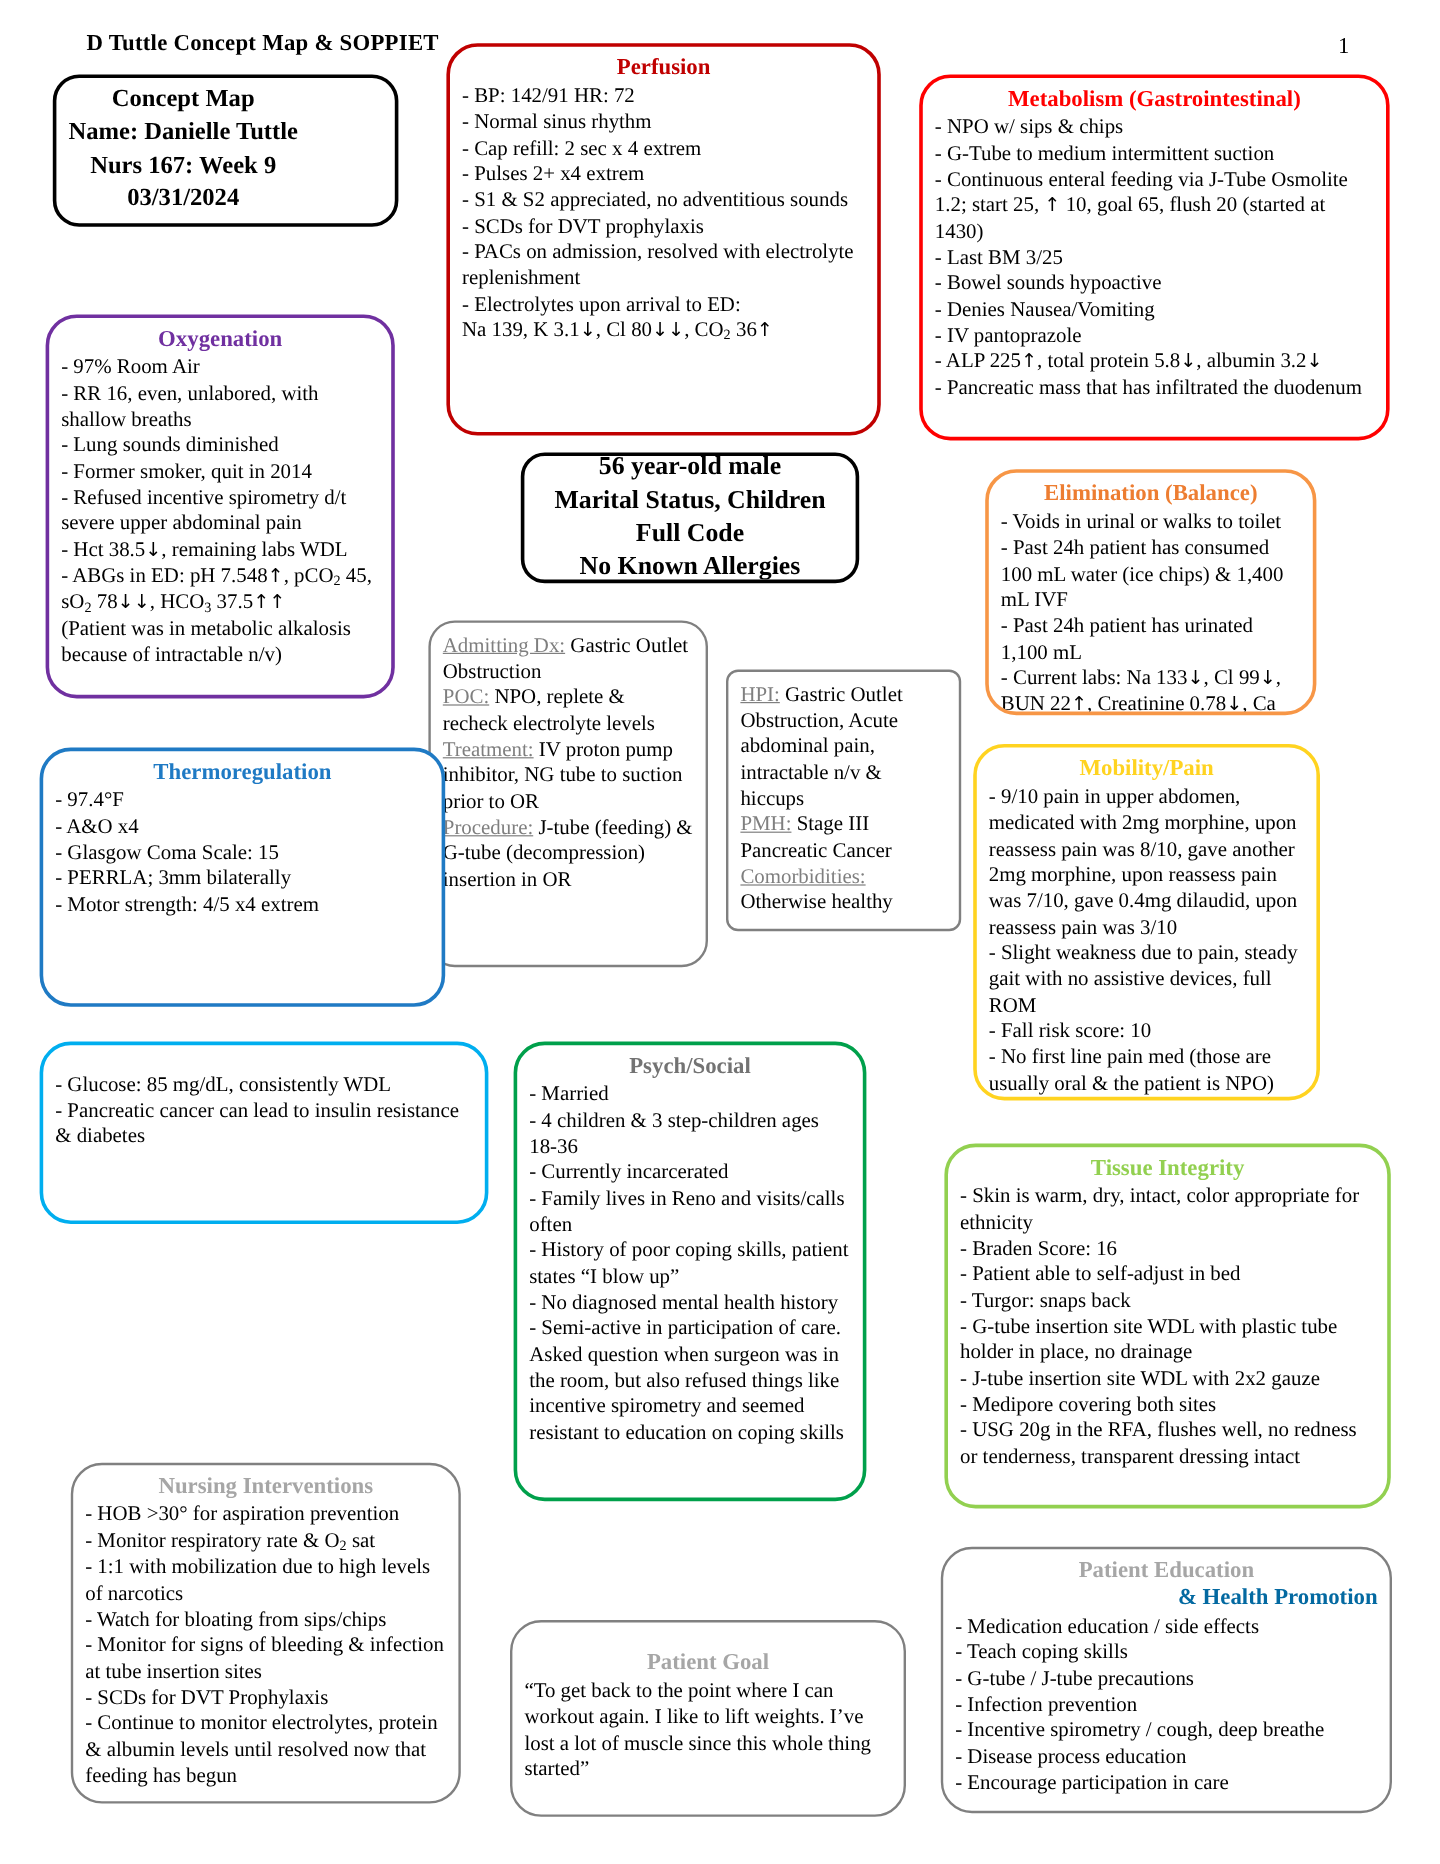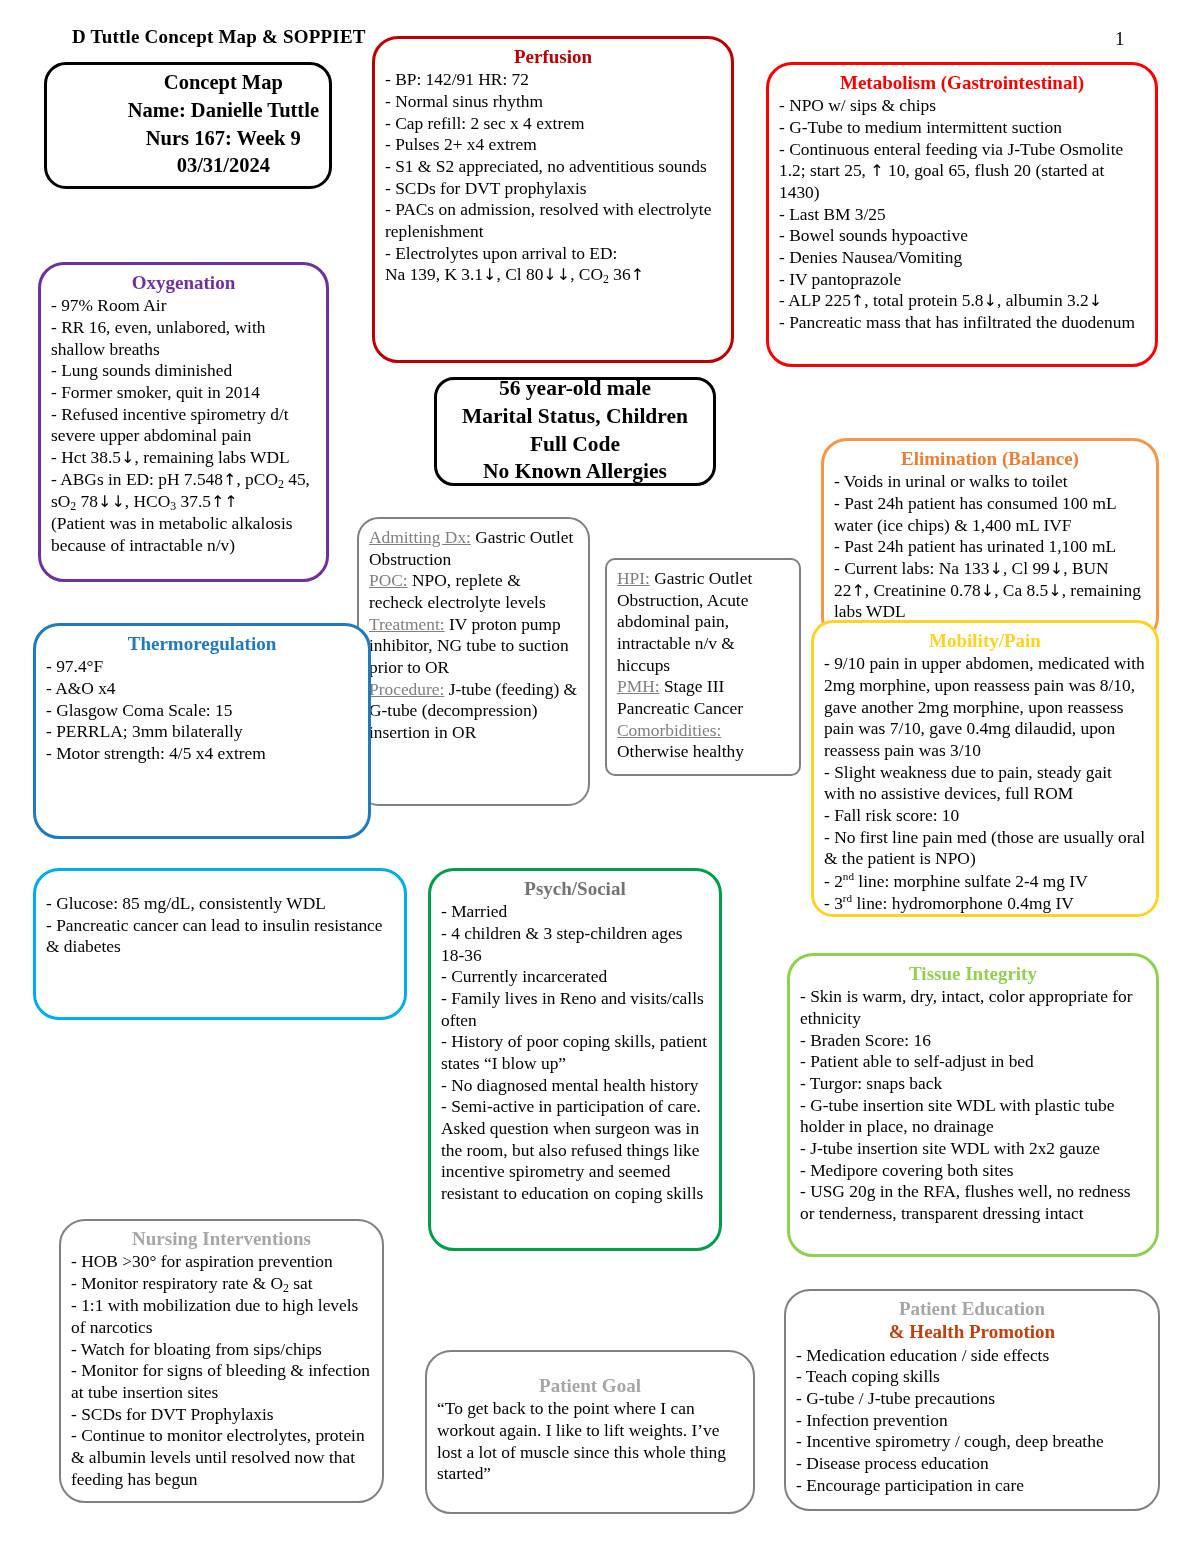--- a/index.html
+++ b/index.html
@@ -77,21 +77,21 @@
   .arr { font-family: "DejaVu Sans", sans-serif; font-size: 0.92em; }
 </style>
 </head>
 <body>
 
 <div id="page">
 
   <div class="hdr" style="left:72px; top:26px;">D Tuttle  Concept Map &amp; SOPPIET</div>
   <div class="pageno" style="left:1115px; top:28px;">1</div>
 
-  <div class="box" id="title-card" style="left:44px; top:62px; width:288px; height:127px; border-color:#000000; border-width:3.5px; border-radius:22px; display:flex; align-items:center; justify-content:flex-end;">
+  <div class="box" id="title-card" style="left:44px; top:62px; width:288px; height:127px; border-color:#000000; border-width:3.5px; border-radius:22px; display:flex; align-items:center; justify-content:flex-start;">
     <div class="titlecard">
         <div>Concept Map</div>
         <div>Name: Danielle Tuttle</div>
         <div>Nurs 167: Week 9</div>
         <div>03/31/2024</div>
       </div>
   </div>
 
   <div class="box" id="box-perfusion" style="left: 372px; top: 36px; width: 362px; height: 327px; border-color: rgb(192, 0, 0);">
     <div class="title" style="color: rgb(192, 0, 0);">Perfusion</div>
@@ -139,21 +139,21 @@
 
   <div class="box" id="center-card" style="left:434px; top:377px; width:282px; height:109px; border-color:#000000; border-width:3.5px; border-radius:20px; display:flex; align-items:center; justify-content:center;">
     <div class="ctrtext">
         <div>56 year-old male</div>
         <div>Marital Status, Children</div>
         <div>Full Code</div>
         <div>No Known Allergies</div>
       </div>
   </div>
 
-  <div class="box" id="box-elimination" style="left: 821px; top: 391px; width: 338px; height: 205px; border-color: rgb(247, 150, 70); margin-top: 47px;">
+  <div class="box" id="box-elimination" style="left: 821px; top: 391px; width: 276px; height: 205px; border-color: rgb(247, 150, 70);">
     <div class="title" style="color: rgb(237, 125, 49);">Elimination (Balance)</div>
     <div class="body">
         <div class="ln">- Voids in urinal or walks to toilet</div>
         <div class="ln">- Past 24h patient has consumed 100 mL water (ice chips) &amp; 1,400 mL IVF</div>
         <div class="ln">- Past 24h patient has urinated 1,100 mL</div>
         <div class="ln">- Current labs: Na 133<span class="arr">↓</span>, Cl 99<span class="arr">↓</span>, BUN 22<span class="arr">↑</span>, Creatinine 0.78<span class="arr">↓</span>, Ca 8.5<span class="arr">↓</span>, remaining labs WDL</div>
       </div>
   </div>
 
   <div class="box" id="box-admitting" style="left: 357px; top: 517px; width: 233px; height: 289px; border-width: 2.5px; border-radius: 22px; padding-top: 8px; border-color: rgb(128, 128, 128);">
@@ -177,21 +177,21 @@
     <div class="title" style="color: rgb(31, 122, 196);">Thermoregulation</div>
     <div class="body">
         <div class="ln">- 97.4°F</div>
         <div class="ln">- A&amp;O x4</div>
         <div class="ln">- Glasgow Coma Scale: 15</div>
         <div class="ln">- PERRLA; 3mm bilaterally</div>
         <div class="ln">- Motor strength: 4/5 x4 extrem</div>
       </div>
   </div>
 
-  <div class="box" id="box-mobility-pain" style="left: 811px; top: 620px; width: 348px; height: 297px; border-color: rgb(255, 211, 32); border-radius: 22px;">
+  <div class="box" id="box-mobility-pain" style="left: 811px; top: 620px; width: 289px; height: 297px; border-color: rgb(255, 211, 32);">
     <div class="title" style="color: rgb(255, 211, 32);">Mobility/Pain</div>
     <div class="body">
         <div class="ln">- 9/10 pain in upper abdomen, medicated with 2mg morphine, upon reassess pain was 8/10, gave another 2mg morphine, upon reassess pain was 7/10, gave 0.4mg dilaudid, upon reassess pain was 3/10</div>
         <div class="ln">- Slight weakness due to pain, steady gait with no assistive devices, full ROM</div>
         <div class="ln">- Fall risk score: 10</div>
         <div class="ln">- No first line pain med (those are usually oral &amp; the patient is NPO)</div>
         <div class="ln">- 2<sup>nd</sup> line: morphine sulfate 2-4 mg IV</div>
         <div class="ln">- 3<sup>rd</sup> line: hydromorphone 0.4mg IV</div>
       </div>
   </div>
@@ -245,21 +245,21 @@
 
   <div class="box" id="box-patient-goal" style="left: 425px; top: 1350px; width: 330px; height: 164px; border-width: 2.5px; padding-top: 22px; border-color: rgb(128, 128, 128);">
     <div class="title" style="color: rgb(166, 166, 166);">Patient Goal</div>
     <div class="body">
         <div class="ln">“To get back to the point where I can workout again. I like to lift weights. I’ve lost a lot of muscle since this whole thing started”</div>
       </div>
   </div>
 
   <div class="box" id="box-patient-education" style="left: 784px; top: 1289px; width: 376px; height: 222px; border-width: 2.5px; border-color: rgb(128, 128, 128);">
     <div class="title" style="color: rgb(166, 166, 166);">Patient Education</div>
-    <div class="title" style="color: #c2410c;">&amp; Health Promotion</div>
+    <div class="title" style="color: #0369a1; text-align: right;">&amp; Health Promotion</div>
     <div class="body">
         <div class="ln">- Medication education / side effects</div>
         <div class="ln">- Teach coping skills</div>
         <div class="ln">- G-tube / J-tube precautions</div>
         <div class="ln">- Infection prevention</div>
         <div class="ln">- Incentive spirometry / cough, deep breathe</div>
         <div class="ln">- Disease process education</div>
         <div class="ln">- Encourage participation in care</div>
       </div>
   </div>

